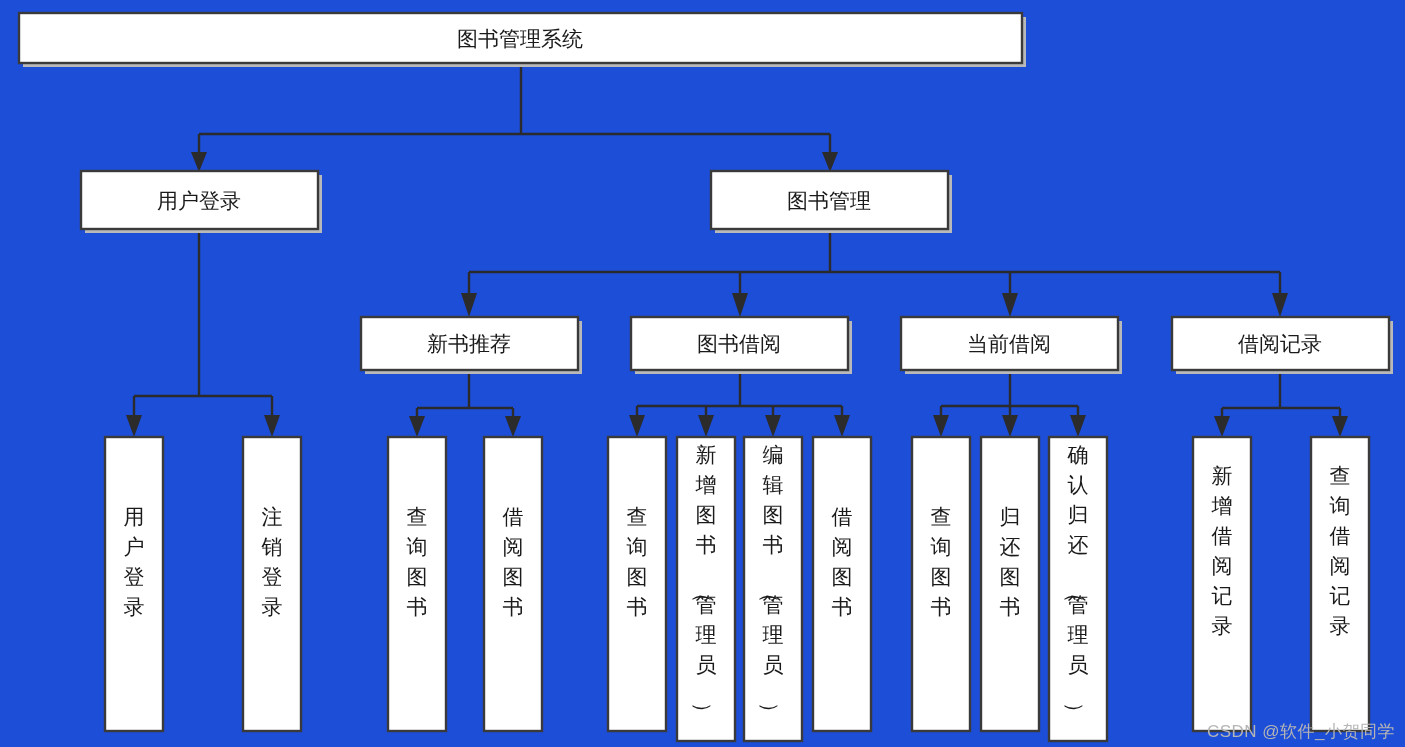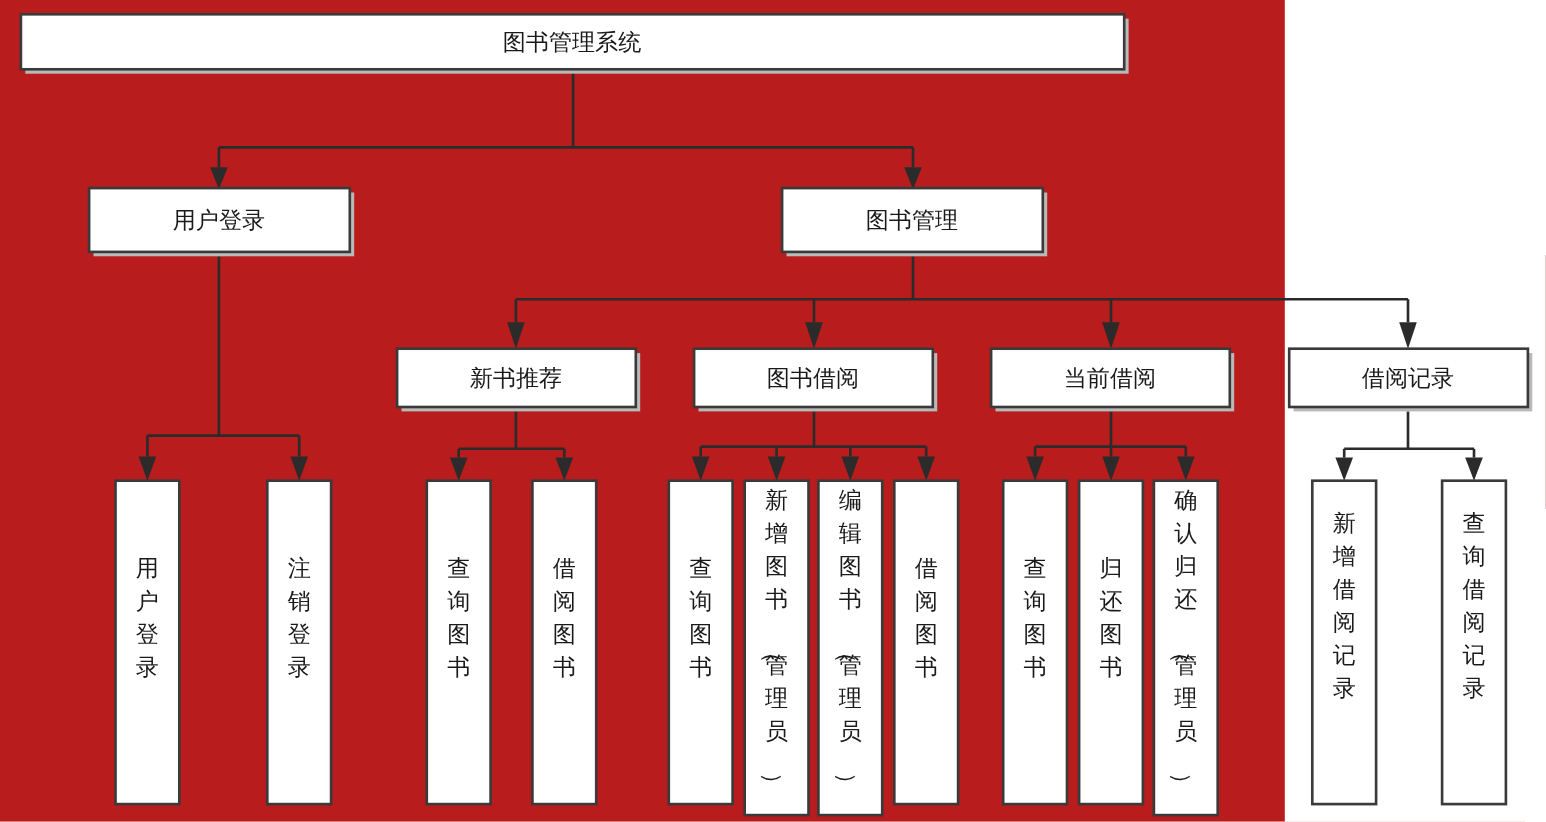--- a/index.html
+++ b/index.html
@@ -8,23 +8,23 @@
     background: #ffffff;
   }
   body {
     width: 1405px;
     height: 747px;
     font-family: "Liberation Sans", "DejaVu Sans", sans-serif;
     overflow: hidden;
   }
   #diagram-root {
     position: relative;
-    width: 1168px;
+    width: 1405px;
     height: 747px;
-    background: #b91c1c;
+    background: #1d4ed8;
   }
   svg#flow-svg {
     position: absolute;
     left: 0;
     top: 0;
     width: 1405px;
     height: 747px;
     display: block;
   }
   .node-box {
@@ -235,13 +235,14 @@
       <rect class="node-box" x="1193" y="437" width="58" height="294"></rect>
       <text class="node-label-v" x="1222" y="483"><tspan x="1222" dy="0">新</tspan><tspan x="1222" dy="30">增</tspan><tspan x="1222" dy="30">借</tspan><tspan x="1222" dy="30">阅</tspan><tspan x="1222" dy="30">记</tspan><tspan x="1222" dy="30">录</tspan></text>
     </g>
     <g>
       <rect class="node-box" x="1311" y="437" width="58" height="294"></rect>
       <text class="node-label-v" x="1340" y="483"><tspan x="1340" dy="0">查</tspan><tspan x="1340" dy="30">询</tspan><tspan x="1340" dy="30">借</tspan><tspan x="1340" dy="30">阅</tspan><tspan x="1340" dy="30">记</tspan><tspan x="1340" dy="30">录</tspan></text>
     </g>
 
   </svg>
 
+  <div class="watermark">CSDN @软件_小贺同学</div>
 </div>
 
 </body></html>

